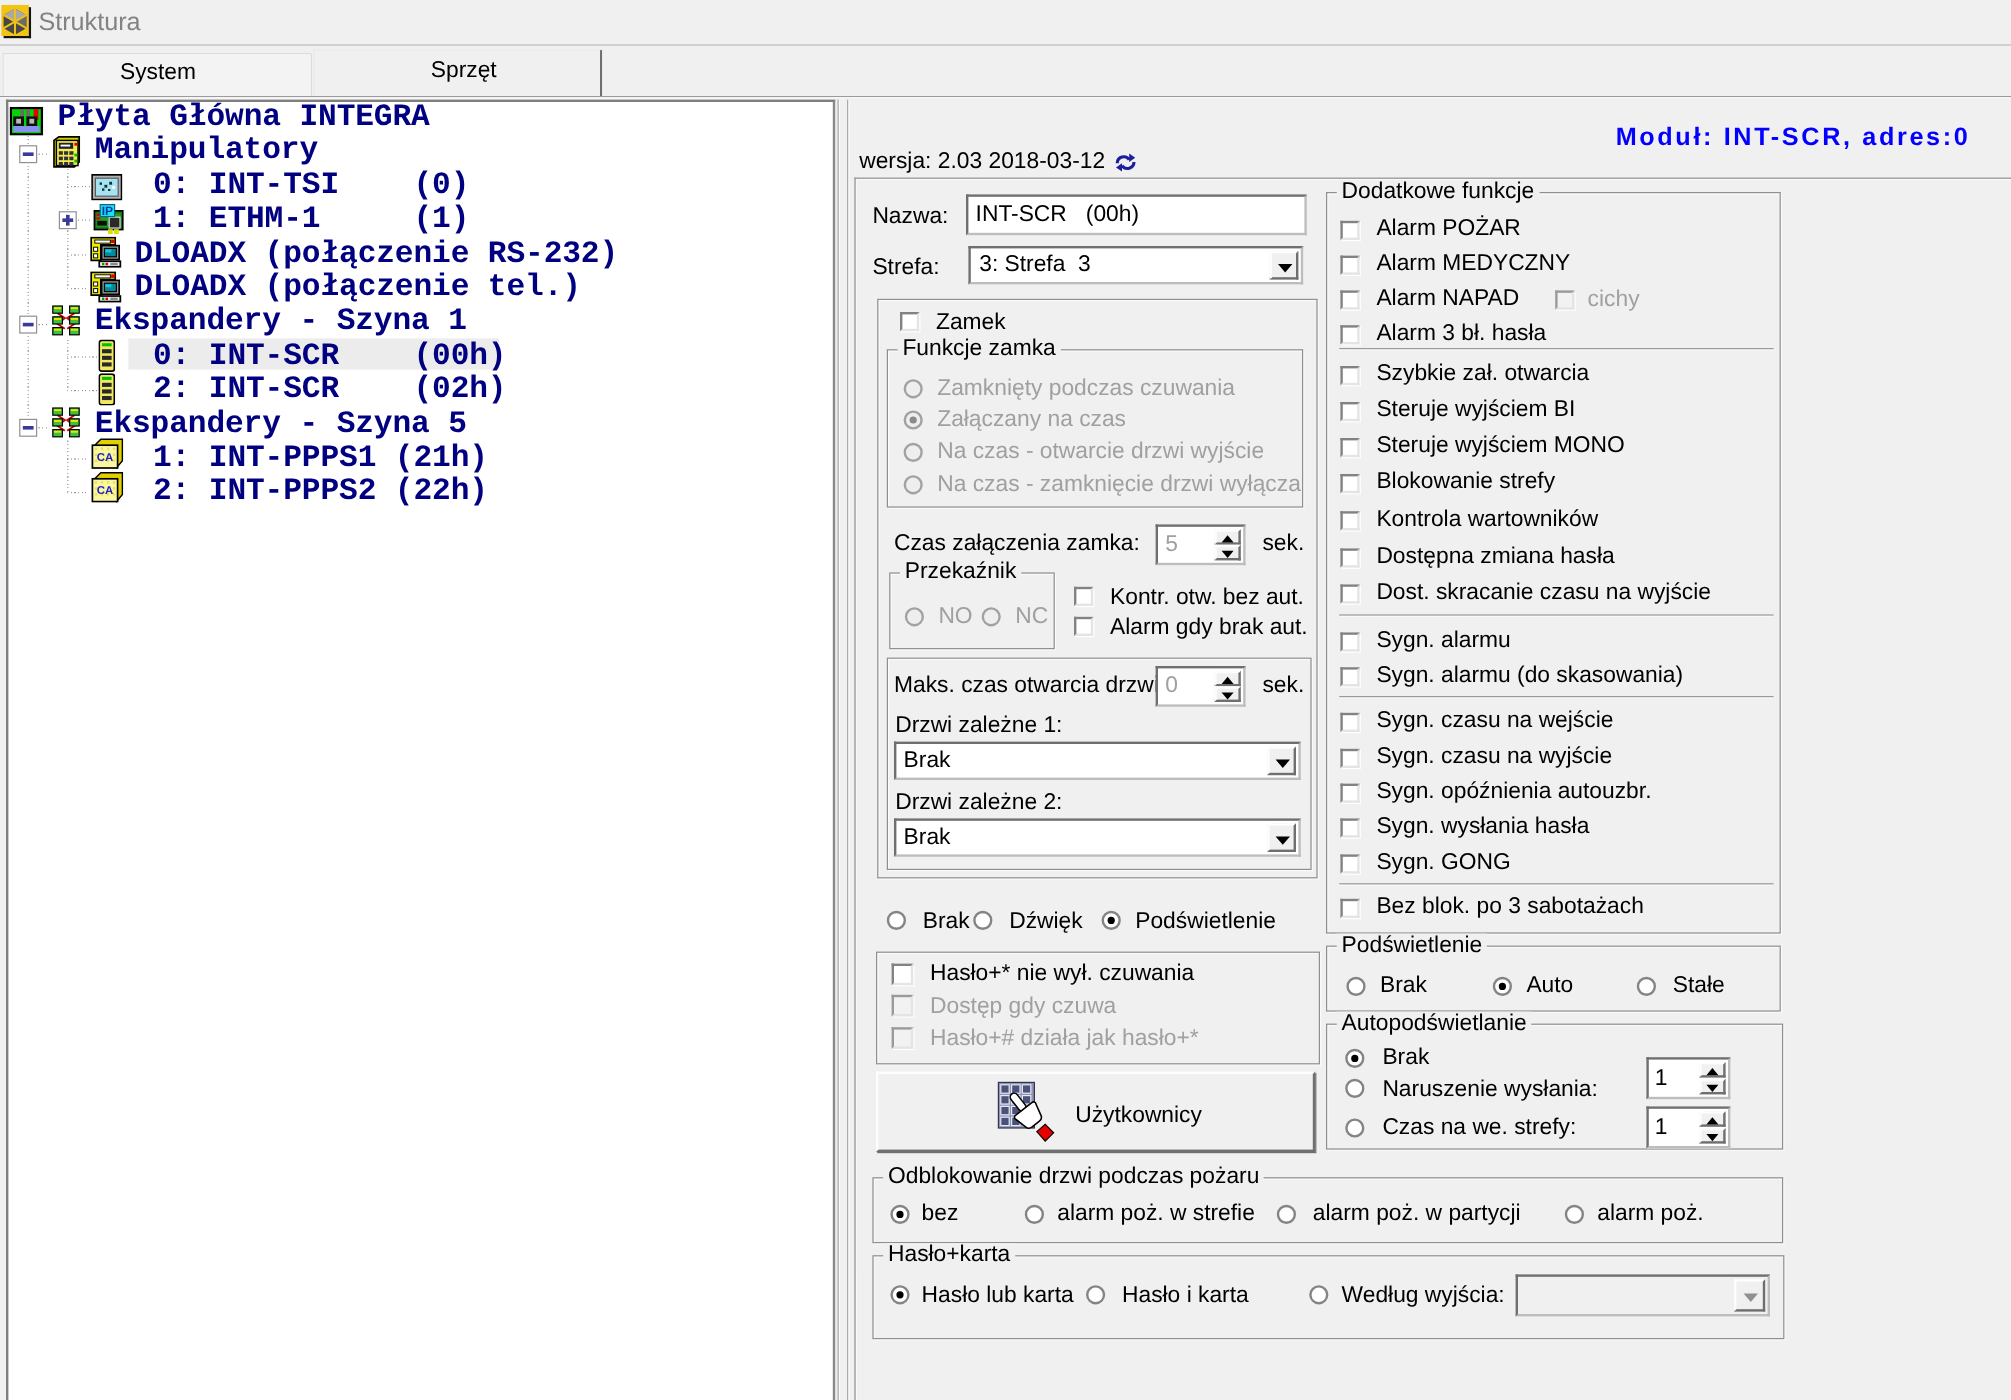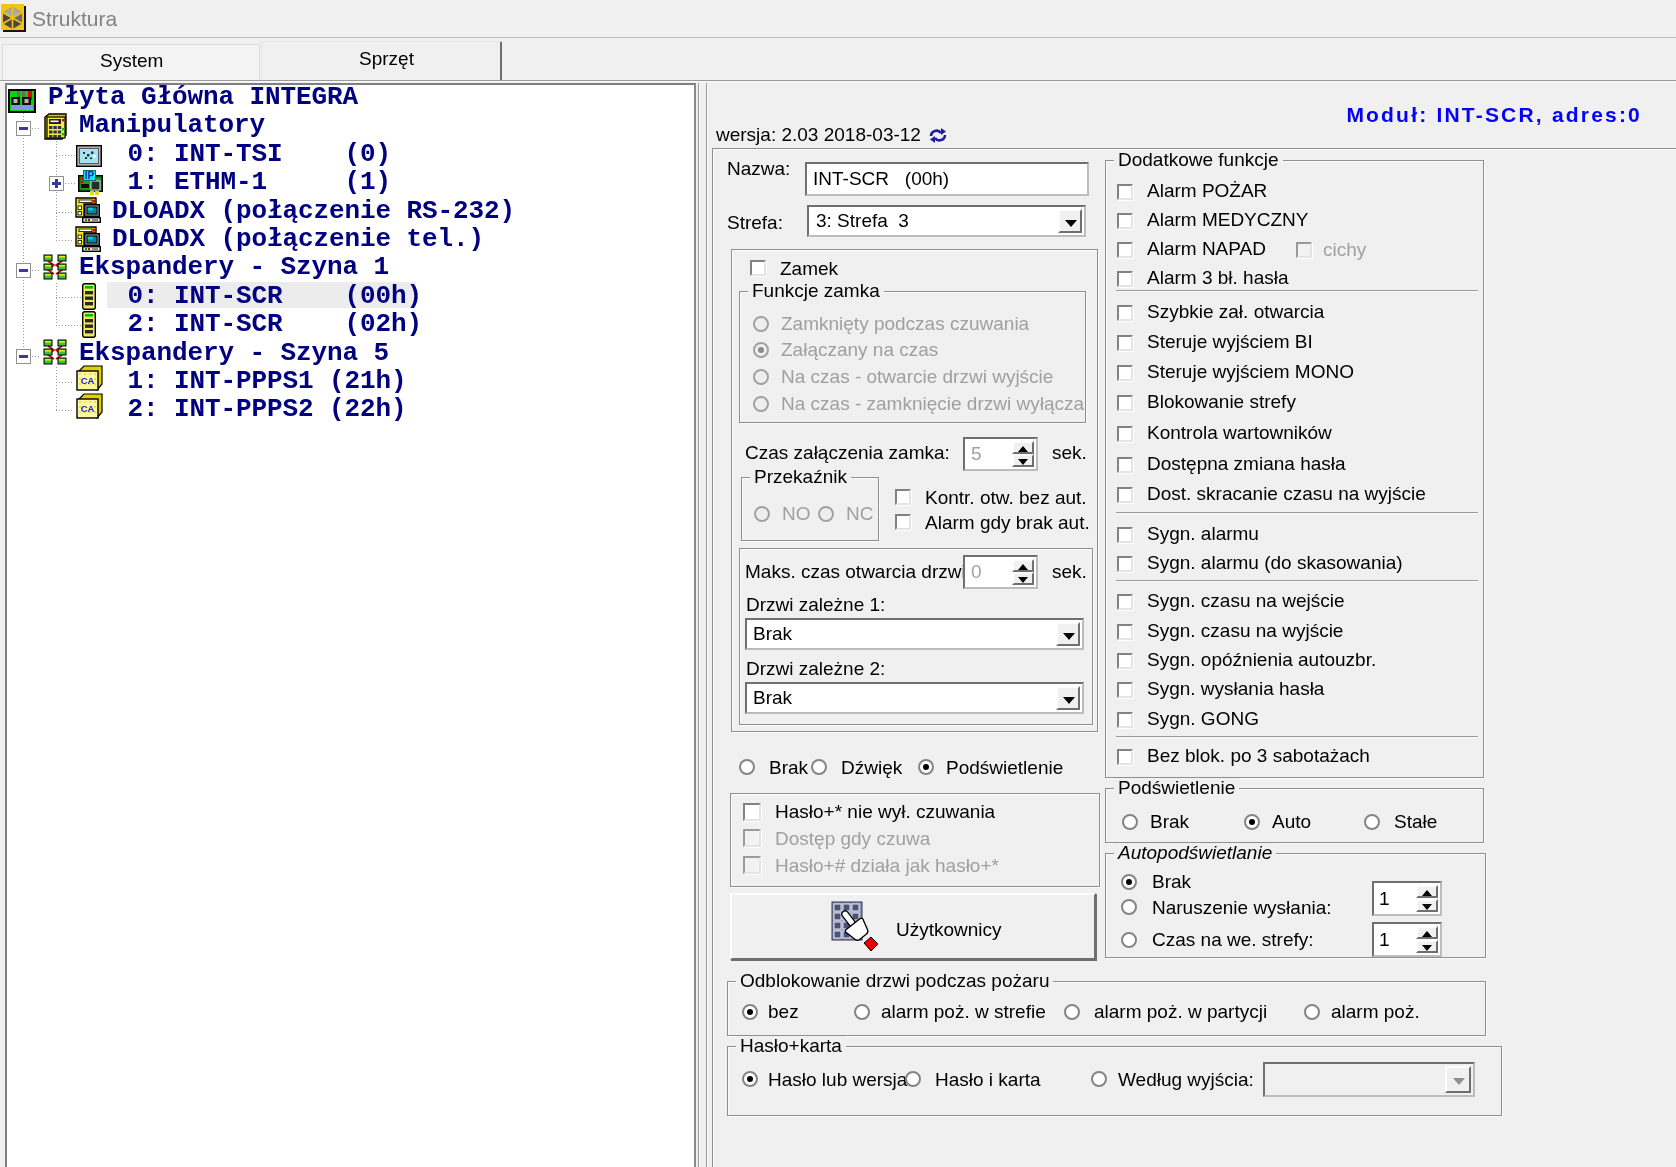--- a/index.html
+++ b/index.html
@@ -302,21 +302,21 @@
         <path d="M17,8 A5.5,5.5 0 0 1 7,11"></path>
       </g>
       <polygon points="13,1 13,8 18,4.5" fill="#1d1d9e"></polygon>
       <polygon points="7,9 7,16 2,12.5" fill="#1d1d9e"></polygon>
     </svg>
   </div>
   <div class="lbl" style="left:1302px;top:104px;width:340px;font-size:21px;font-weight:bold;color:#0400ff;text-align:right;letter-spacing:2.2px;line-height:21px;">Moduł: INT-SCR, adres:0</div>
 
   <div class="abs" style="left:712px;top:148px;width:2000px;height:2000px;border-top:1px solid #8f8f8f;border-left:1px solid #8f8f8f;box-shadow:inset 1px 1px 0 #fbfbfb;"></div>
 
-  <div class="lbl" style="left:727px;top:159px;">Nazwa:</div>
+  <div class="lbl" style="left:727px;top:171px;">Nazwa:</div>
   <div class="edit" style="left:805px;top:162px;width:284px;height:34px;">
       <div class="lbl" style="left:6px;top:5px;">INT-SCR   (00h)</div>
     </div>
   <div class="lbl" style="left:727px;top:213px;">Strefa:</div>
   <div class="edit" style="left:807px;top:205px;width:279px;height:32px;">
     <div class="lbl" style="left:7px;top:4px;">3: Strefa  3</div>
     <div class="raised abs" style="right:2px;top:2px;width:24px;height:24px;">
         <div class="darr abs" style="left:5px;top:9px;"></div>
       </div>
   </div>
@@ -438,25 +438,25 @@
   </div>
   <div class="rad radsel" style="left:742px;top:1004px;"></div>
     <div class="lbl" style="left:768px;top:1002px;">bez</div>
   <div class="rad" style="left:854px;top:1004px;"></div>
     <div class="lbl" style="left:881px;top:1002px;">alarm poż. w strefie</div>
   <div class="rad" style="left:1064px;top:1004px;"></div>
     <div class="lbl" style="left:1094px;top:1002px;">alarm poż. w partycji</div>
   <div class="rad" style="left:1304px;top:1004px;"></div>
     <div class="lbl" style="left:1331px;top:1002px;">alarm poż.</div>
 
-  <div class="gb" style="left:727px;top:1046px;width:758px;height:68px;padding-left:15px;">
+  <div class="gb" style="left:727px;top:1046px;width:758px;height:68px;">
     <div class="gbl">Hasło+karta</div>
   </div>
   <div class="rad radsel" style="left:742px;top:1071px;"></div>
-    <div class="lbl" style="left:768px;top:1070px;">Hasło lub wersja</div>
+    <div class="lbl" style="left:768px;top:1070px;">Hasło lub karta</div>
   <div class="rad" style="left:905px;top:1071px;"></div>
     <div class="lbl" style="left:935px;top:1070px;">Hasło i karta</div>
   <div class="rad" style="left:1091px;top:1071px;"></div>
     <div class="lbl" style="left:1118px;top:1070px;">Według wyjścia:</div>
   <div class="edit editd" style="left:1263px;top:1062px;width:212px;height:35px;">
     <div class="raised abs" style="right:2px;top:2px;width:26px;height:27px;">
         <div class="darr abs" style="left:6px;top:10px;border-top-color:#909090;"></div>
       </div>
   </div>
 
@@ -513,21 +513,21 @@
   <div class="gb" style="left:1105px;top:788px;width:377px;height:53px;">
     <div class="gbl">Podświetlenie</div>
   </div>
   <div class="rad" style="left:1122px;top:814px;"></div>
     <div class="lbl" style="left:1150px;top:812px;">Brak</div>
   <div class="rad radsel" style="left:1244px;top:814px;"></div>
     <div class="lbl" style="left:1272px;top:812px;">Auto</div>
   <div class="rad" style="left:1364px;top:814px;"></div>
     <div class="lbl" style="left:1394px;top:812px;">Stałe</div>
 
-  <div class="gb" style="left:1105px;top:853px;width:379px;height:103px;font-style:italic;">
+  <div class="gb" style="left:1105px;top:853px;width:379px;height:103px;">
     <div class="gbl">Autopodświetlanie</div>
   </div>
   <div class="rad radsel" style="left:1121px;top:874px;"></div>
     <div class="lbl" style="left:1152px;top:872px;">Brak</div>
   <div class="rad" style="left:1121px;top:899px;"></div>
     <div class="lbl" style="left:1152px;top:898px;">Naruszenie wysłania:</div>
   <div class="rad" style="left:1121px;top:932px;"></div>
     <div class="lbl" style="left:1152px;top:930px;">Czas na we. strefy:</div>
   <div class="edit" style="left:1372px;top:881px;width:70px;height:35px;">
     <div class="lbl" style="left:5px;top:6px;">1</div>

